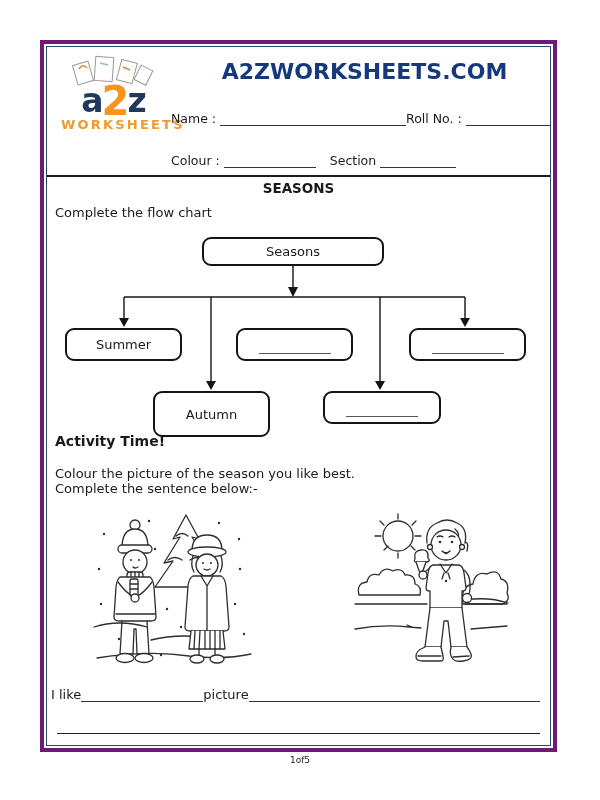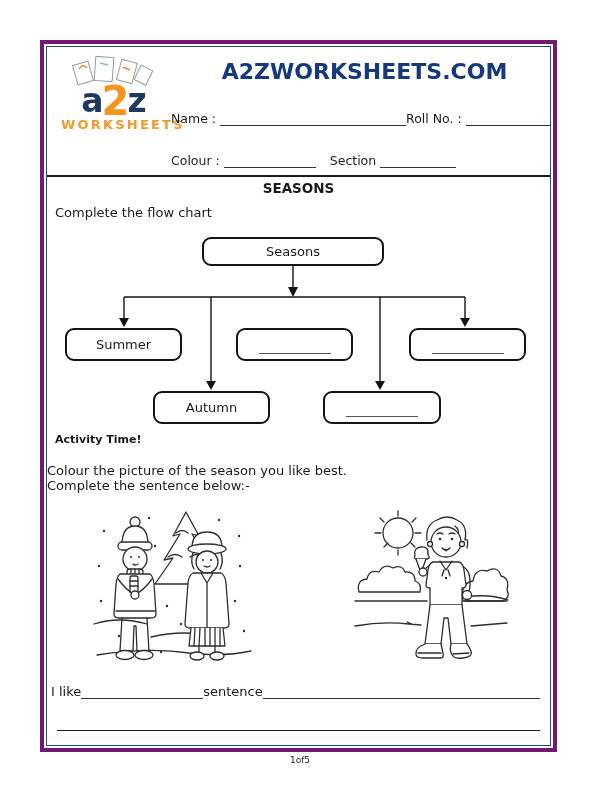--- a/index.html
+++ b/index.html
@@ -25,22 +25,22 @@
   .separator { border-bottom:2px solid #1c1c1c; margin-top:7px; }
   .ws-title { text-align:center; font-weight:bold; font-size:13.5px; margin-top:3px; }
   .instr { margin:9px 0 4px 8px; }
 
   
   .flowchart { position:relative; width:100%; height:198px; margin-top:11px; }
   .flowchart svg.connectors { position:absolute; left:0; top:0; }
   .fc-box { position:absolute; border:2px solid #141414; border-radius:9px; background:#fff; display:flex; align-items:center; justify-content:center; font-size:13px; }
   .blank-line { width:72px; border-bottom:1px solid #555; height:12px; margin-top:6px; }
 
-  .activity-heading { margin:4px 0 0 8px; font-weight:bold; font-size:11px; }
-  .activity-line { }
+  .activity-heading { margin:4px 0 0 8px; font-weight:bold; font-size:14px; }
+  .activity-line { margin-left:8px; }
   .a1 { margin-top:17px; }
 
   .pics { display:flex; margin-top:13px; }
   .pic-winter { margin-left:42px; }
   .pic-summer { margin-left:92px; }
   .drawing { stroke:#2e2e2e; fill:none; stroke-width:1.3; stroke-linecap:round; stroke-linejoin:round; }
 
   .sentence { display:flex; align-items:flex-end; margin:16px 10px 0 4px; }
   .sentence .word { white-space:nowrap; }
   .wline { border-bottom:1.2px solid #222; margin:0 10px; }
@@ -127,21 +127,21 @@
         <div class="fc-box" style="left:18px; top:97px; width:117px; height:33px;">
           <span>Summer</span>
         </div>
         <div class="fc-box" style="left:189px; top:97px; width:117px; height:33px;">
           <span class="blank-line"></span>
         </div>
         <div class="fc-box" style="left:362px; top:97px; width:117px; height:33px;">
           <span class="blank-line"></span>
         </div>
 
-        <div class="fc-box" style="left:106px; top:160px; width:117px; height:33px;">
+        <div class="fc-box" style="left:106px; top:160px; width:117px; height:46px;">
           <span>Autumn</span>
         </div>
         <div class="fc-box" style="left:276px; top:160px; width:118px; height:33px;">
           <span class="blank-line"></span>
         </div>
       </div>
 
       <div class="activity-heading">Activity Time!</div>
       <div class="activity-line a1">Colour the picture of the season you like best.</div>
       <div class="activity-line">Complete the sentence below:-</div>
@@ -253,21 +253,21 @@
             <path d="M74,138 Q64,142 65,148 Q65,152 72,152 L90,152 Q93,152 92,147 L90,138" fill="#fff"></path>
             <path d="M100,138 Q98,146 102,150 Q104,153 112,152 Q122,151 120,145 Q118,140 116,138" fill="#fff"></path>
             <path d="M67,147 L90,147 M102,148 L118,147"></path>
           </g>
         </svg>
       </div>
 
       <div class="sentence">
         <span class="word">I like</span>
         <span class="uline" style="width:122px"></span>
-        <span class="word">sentence</span>
+        <span class="word">picture</span>
         <span class="uline" style="flex:1"></span>
       </div>
 
       <div class="wline wl1"></div>
       <div class="wline wl2"></div>
 
     </div>
   </div>
 </div>
 

